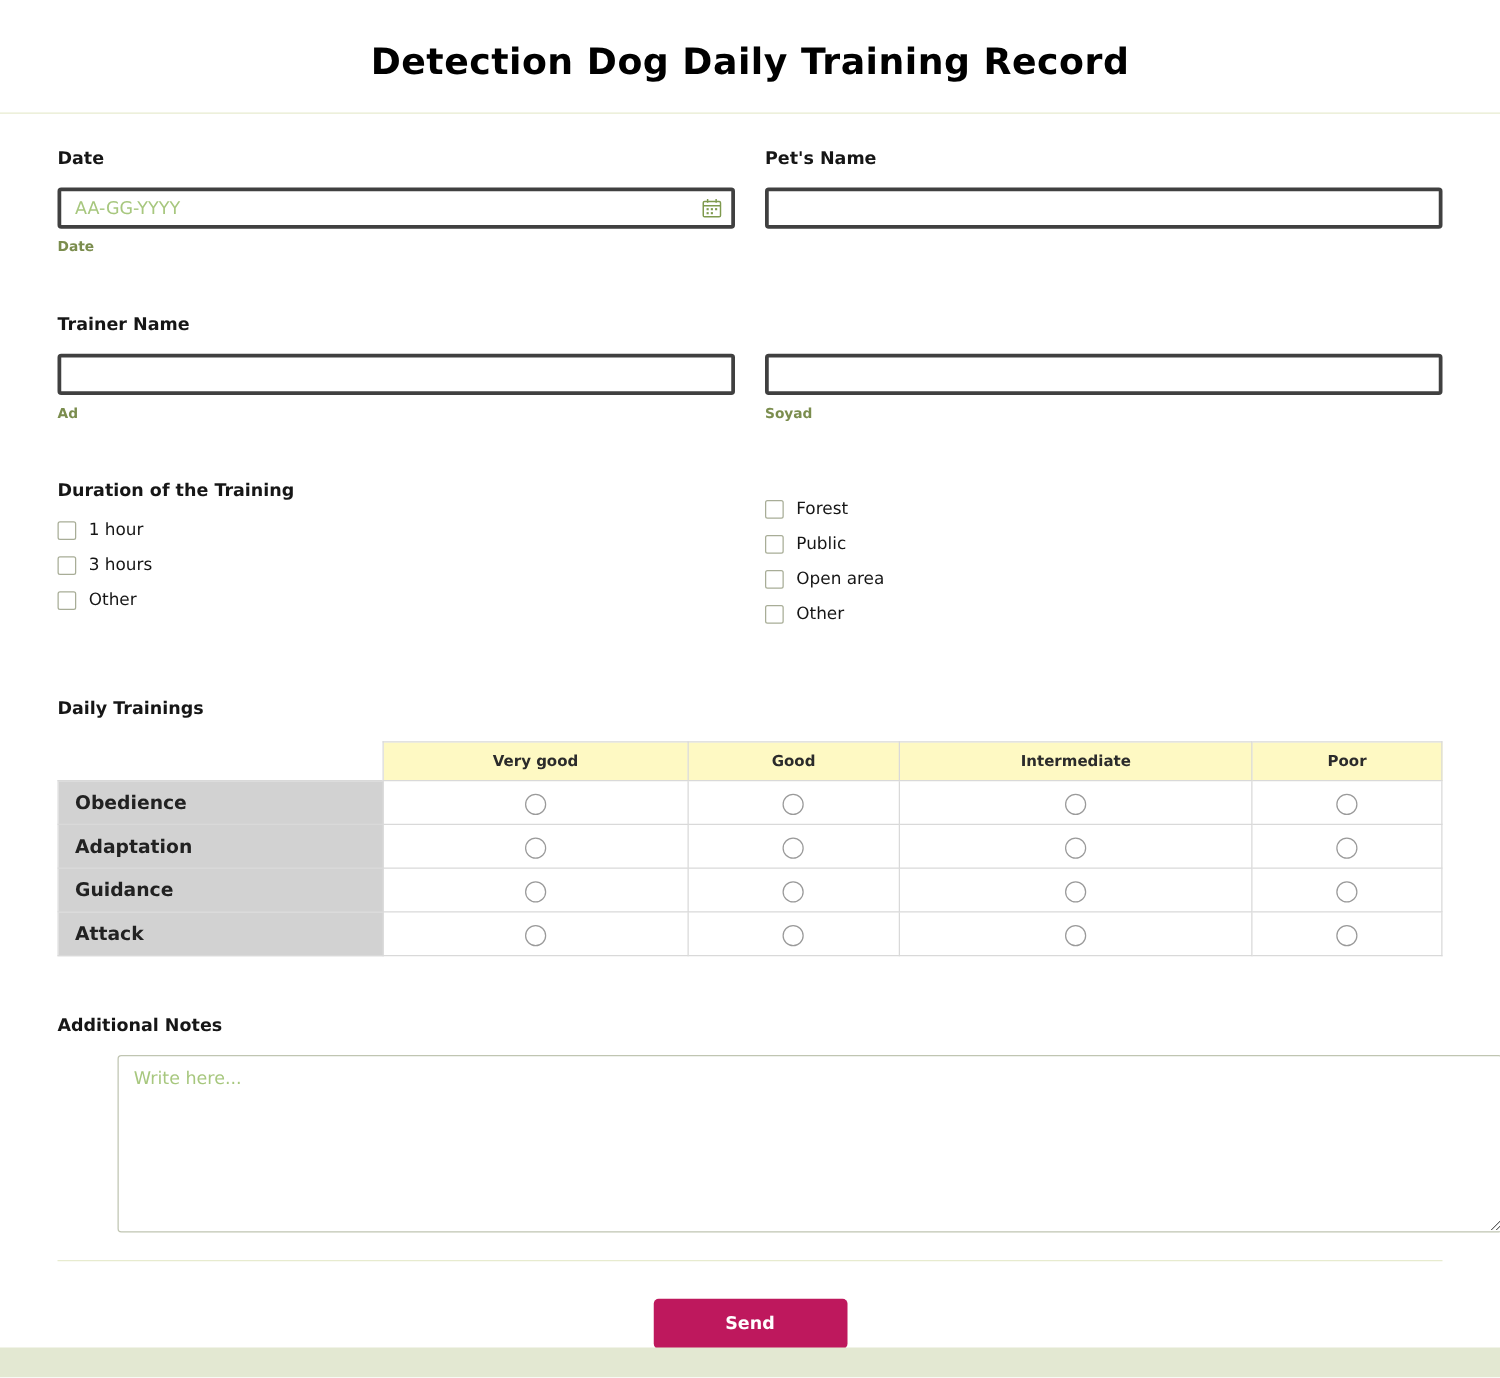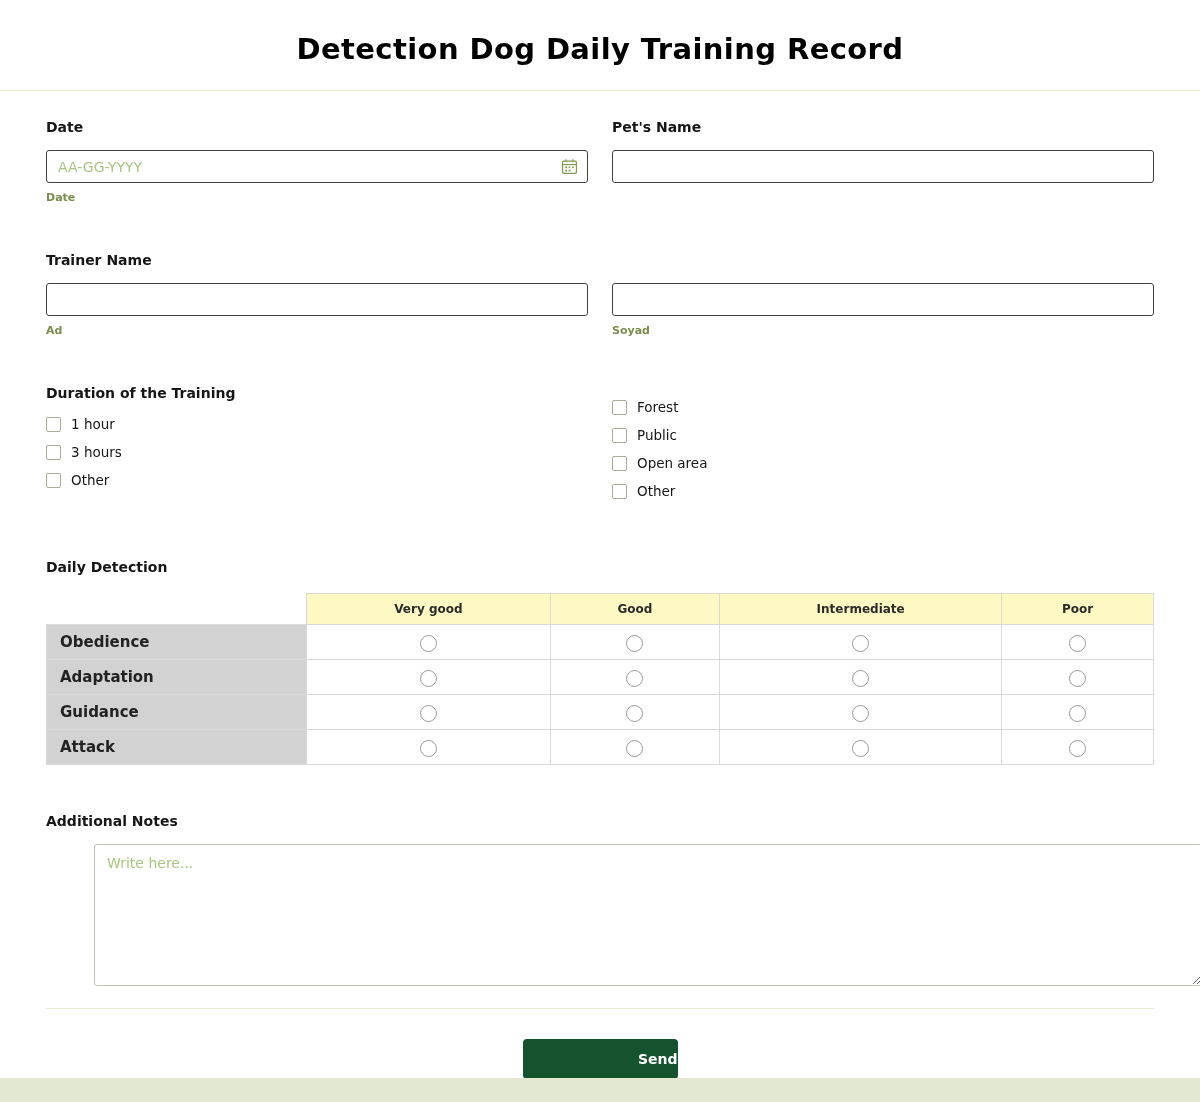--- a/index.html
+++ b/index.html
@@ -30,21 +30,21 @@
   .field-label {
     display: block;
     font-size: 14px;
     font-weight: 700;
     color: #161616;
     margin-bottom: 15px;
   }
   .text-input {
     width: 100%;
     height: 33px;
-    border: 1px solid #404040;
+    border: 3px solid #404040;
     border-radius: 3px;
     padding: 0 34px 0 11px;
     font-size: 14px;
     color: #333;
     background: #fff;
     font-family: inherit;
     outline: none;
   }
   .text-input.plain { padding-right: 11px; }
   .text-input::placeholder { color: #a7c77e; opacity: 1; }
@@ -87,25 +87,25 @@
     border: 1px solid #c0c5b2; border-radius: 3px;
     padding: 10px 12px;
     font-size: 14px; font-family: inherit; color: #333;
     resize: both; outline: none; display: block; margin-top: 3px; margin-left: 48px;
   }
   textarea.notes::placeholder { color: #a7c77e; opacity: 1; }
 
   .footer-divider { margin-top: 22px; }
   .send-row { text-align: center; padding: 30px 0 12px; }
   .send-btn {
-    background: #14532d; color: #fff;
+    background: #be185d; color: #fff;
     border: none; border-radius: 4px;
     width: 155px; height: 40px;
     font-size: 14px; font-weight: 700;
-    font-family: inherit; cursor: pointer; text-align: right;
+    font-family: inherit; cursor: pointer;
   }
   .bottom-strip {
     position: absolute; bottom: 0; left: 0;
     width: 100%; height: 24px;
     background: #e3e8d2;
   }
 </style>
 </head>
 <body>
 
@@ -190,21 +190,21 @@
         </label>
         <label class="check-option">
           <span class="checkbox"></span>
           <span class="option-label">Other</span>
         </label>
       </div>
     </div>
   </section>
 
   <section class="section">
-    <label class="field-label">Daily Detection</label>
+    <label class="field-label">Daily Trainings</label>
     <table class="matrix">
       <colgroup>
         <col style="width:23.5%">
         <col style="width:22%">
         <col style="width:15.3%">
         <col style="width:25.5%">
         <col style="width:13.7%">
       </colgroup>
       <thead>
         <tr>

